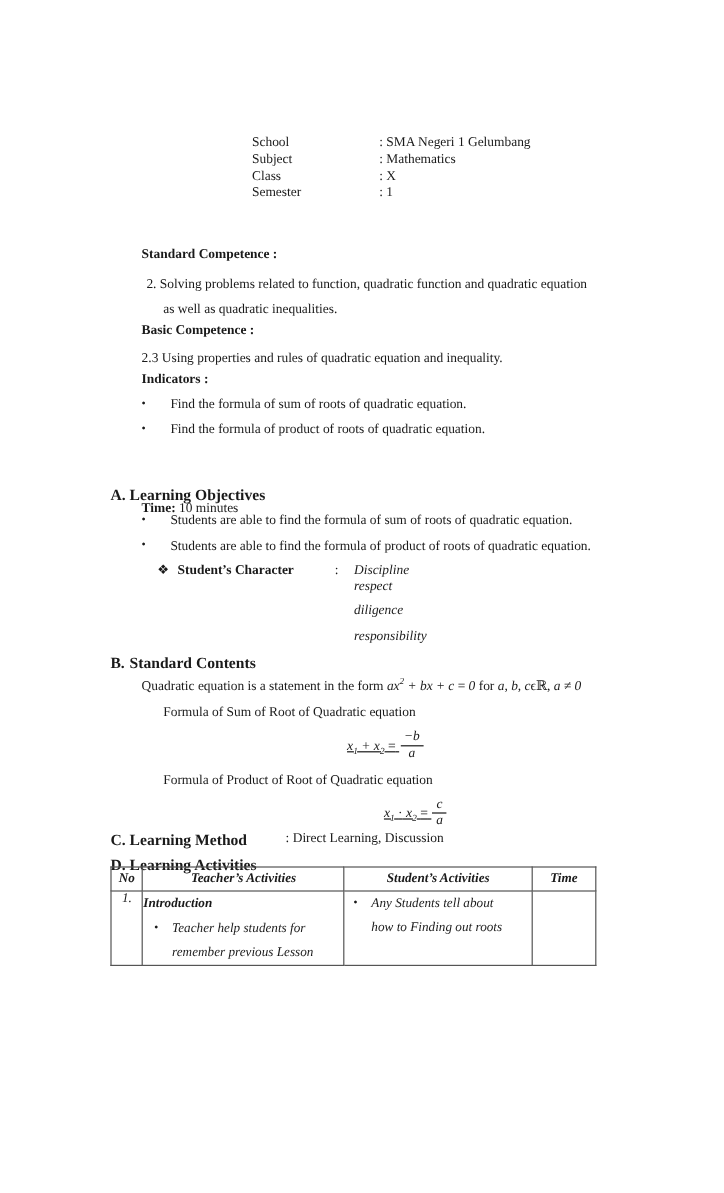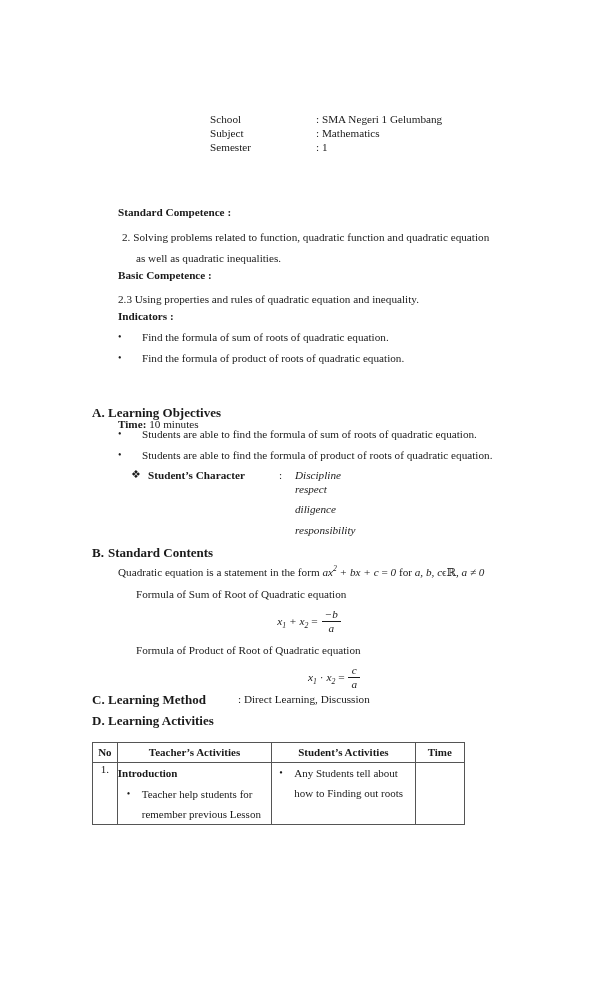--- a/index.html
+++ b/index.html
@@ -151,21 +151,22 @@
   .eq-center {
     position: absolute;
     left: 0;
     width: 603px;
     text-align: center;
     font-size: 11.4px;
   }
   .eq-inner {
     display: inline-block;
     position: relative;
-    left: 8px;
+    left: 20px;
+    text-decoration: underline;
   }
   .frac {
     display: inline-block;
     vertical-align: middle;
     text-align: center;
     position: relative;
     top: -0.05em;
     margin: 0 1px;
   }
   .frac .num {
@@ -186,24 +187,25 @@
     padding: 0px 3px 0 3px;
     font-style: italic;
     font-size: 11.2px;
     line-height: 12px;
   }
 
   
   .act-table {
     position: absolute;
     left: 92px;
-    top: 742px;
-    width: 373px;
+    top: 722px;
+    width: 405px;
     border-collapse: collapse;
     font-size: 11px;
+    font-style: italic;
   }
   .act-table th, .act-table td {
     border: 1px solid #555555;
     vertical-align: top;
     padding: 0;
   }
   .act-table th {
     text-align: center;
     font-weight: bold;
     font-size: 11px;
@@ -273,20 +275,24 @@
 
 
   <div class="meta-block">
     <div class="meta-row">
       <span class="meta-label">School</span>
       <span class="meta-value"><span>:</span> <span>SMA Negeri 1 Gelumbang</span></span>
     </div>
     <div class="meta-row">
       <span class="meta-label">Subject</span>
       <span class="meta-value"><span>:</span> <span>Mathematics</span></span>
+    </div>
+    <div class="meta-row">
+      <span class="meta-label">Class</span>
+      <span class="meta-value"><span>:</span> <span>X</span></span>
     </div>
     <div class="meta-row">
       <span class="meta-label">Semester</span>
       <span class="meta-value"><span>:</span> <span>1</span></span>
     </div>
   </div>
 
   <div class="sec-label" style="top:206px;">Standard Competence :</div>
   <div class="sec-para" style="left:122px; top:227px;">2. Solving problems related to function, quadratic function and quadratic equation</div>
   <div class="sec-para" style="left:136px; top:248px;">as well as quadratic inequalities.</div>

